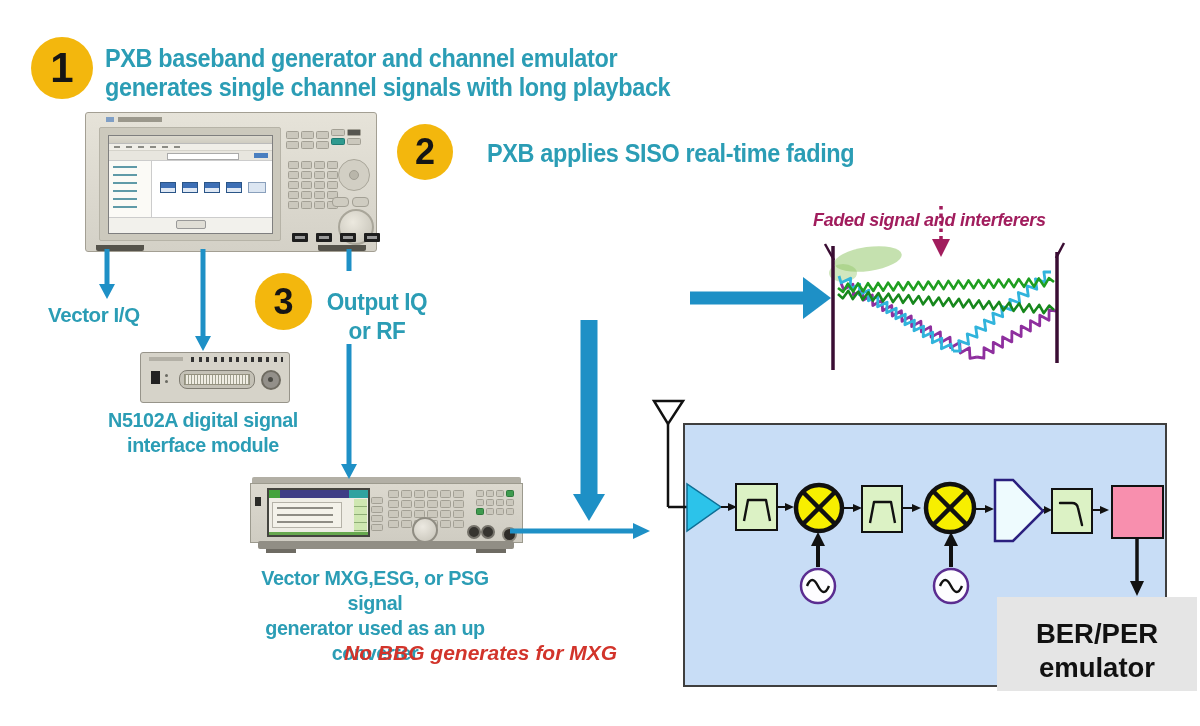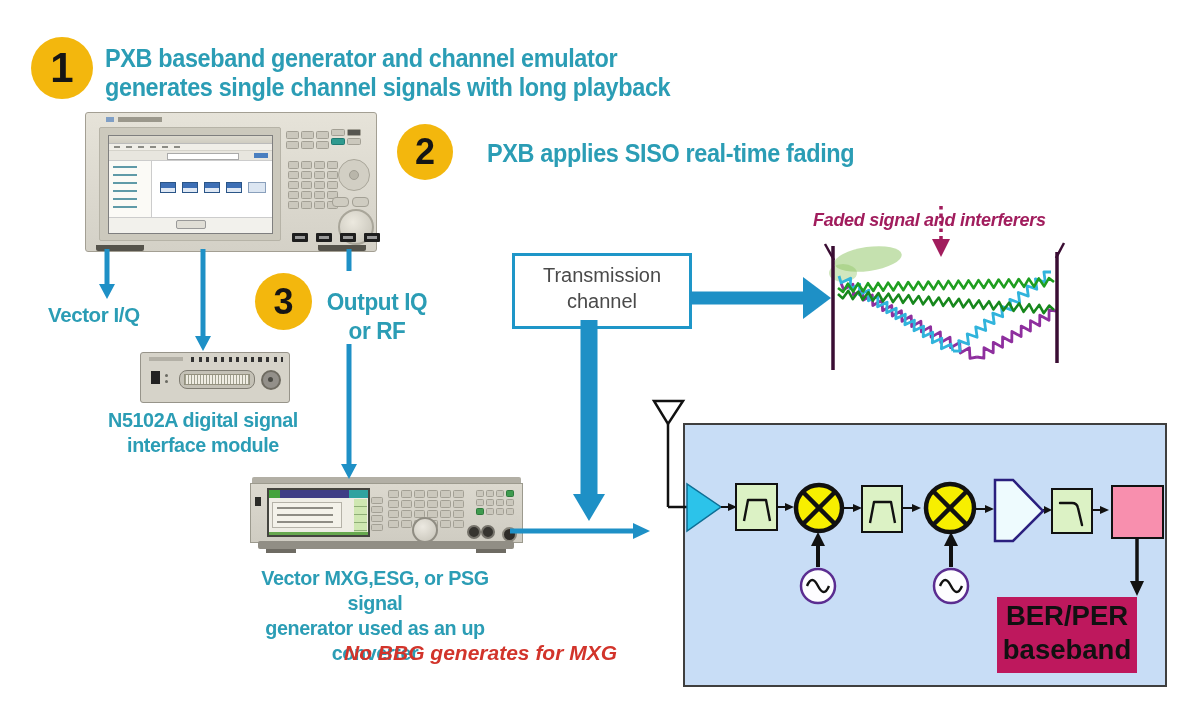--- a/index.html
+++ b/index.html
@@ -30,22 +30,22 @@
   #faded-label{left:813px;top:178px;font-size:18px;font-weight:bold;font-style:italic;color:#a11d5d;
                letter-spacing:-0.3px;z-index:6;margin-top:32px;}
 
   
   #transmission-box{left:512px;top:253px;width:174px;height:64px;background:#fff;border:3px solid #1e96c8;
                     text-align:center;color:#4a4a4a;font-size:20px;line-height:26px;padding-top:6px;z-index:4;}
 
   
   #receiver-box{left:683px;top:423px;width:480px;height:260px;background:#c8ddf6;border:2px solid #3f3f3f;z-index:1;}
   #receiver-title{left:838px;top:441px;width:160px;text-align:center;font-size:36px;color:#000;z-index:6;}
-  #ber-box{left:997px;top:597px;width:140px;height:74px;background:#be185d;text-align:center;
-           font-weight:bold;font-size:27.5px;line-height:34px;color:#111;padding-top:2px;z-index:6;}
+  #ber-box{left:997px;top:597px;width:200px;height:74px;background:#e5e5e5;text-align:center;
+           font-weight:bold;font-size:27.5px;line-height:34px;color:#111;padding-top:20px;z-index:6;}
 
   
   #overlay{position:absolute;left:0;top:0;z-index:5;pointer-events:none;}
 
   
   .keys{display:grid;gap:2px;position:absolute;}
   .keys i{background:#cbc8bd;border:1px solid #a3a095;border-radius:1.5px;display:block;}
 
   
   #pxb{left:85px;top:112px;width:290px;height:138px;background:linear-gradient(#e6e3d9,#d4d1c7);
@@ -165,29 +165,25 @@
     <div>N5102A  digital signal</div>
     <div>interface module</div>
   </div>
   <div class="abs teal condc" id="mxg-label">
     <div>Vector MXG,ESG, or PSG signal</div>
     <div>generator used as an up converter</div>
   </div>
   <div class="abs" id="nobbg-label">No BBG generates for MXG</div>
   <div class="abs" id="faded-label">Faded signal and interferers</div>
 
-  <div class="abs" id="transmission-box">
-    <div>Transmission</div>
-    <div>channel</div>
-  </div>
 
   <div class="abs" id="receiver-box"></div>
   <div class="abs" id="ber-box">
     <div>BER/PER</div>
-    <div>baseband</div>
+    <div>emulator</div>
   </div>
 
   <div class="abs" id="pxb">
     <div class="logo"></div>
     <div class="bezel">
       <div class="win">
         <div class="tbar"></div>
         <div class="mbar"></div>
         <div class="tool">
             <span class="field"></span>

